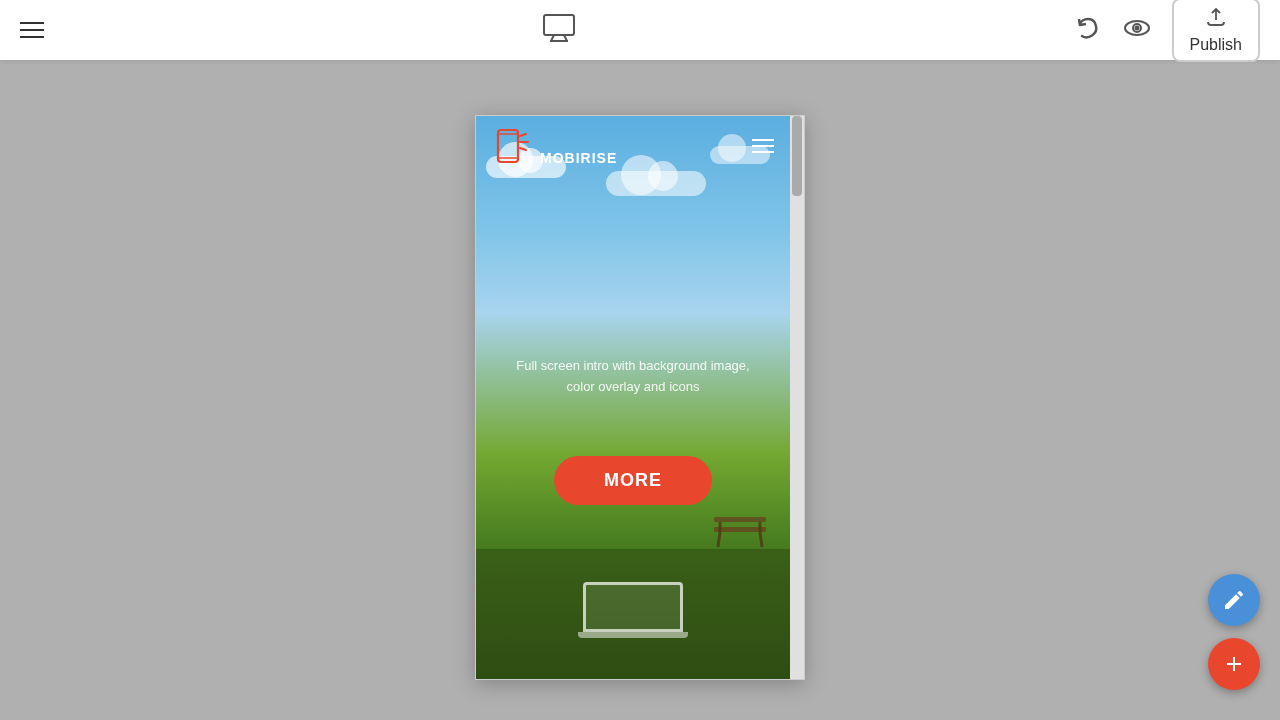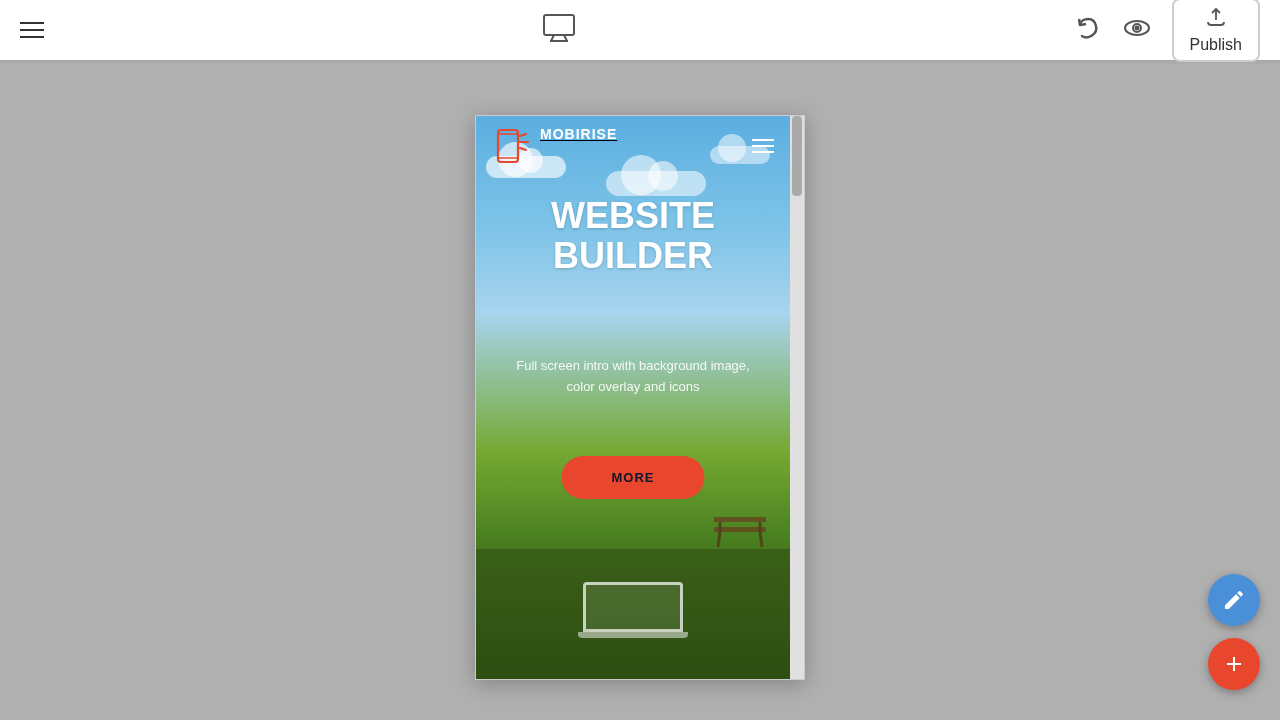--- a/index.html
+++ b/index.html
@@ -101,23 +101,22 @@
       height: 60px;
       display: flex;
       align-items: center;
       justify-content: space-between;
       padding: 0 16px;
       z-index: 10;
       background: transparent;
     }
     .preview-logo {
       display: flex;
-      align-items: flex-start;
+      align-items: flex-end;
       gap: 8px;
-      text-decoration: underline;
     }
     .preview-logo-icon {
       width: 40px; height: 40px;
     }
     .preview-logo-text {
       color: #fff;
       font-weight: 700;
       font-size: 14px;
       letter-spacing: 1px;
     }
@@ -169,25 +168,25 @@
       padding: 0 35px;
     }
 
     
     .preview-more-btn {
       position: absolute;
       top: 340px;
       left: 50%;
       transform: translateX(-50%);
       background: #e8472e;
-      color: #0f172a;
+      color: #ffffff;
       border: none;
       border-radius: 30px;
       padding: 14px 50px;
-      font-size: 13px;
+      font-size: 18px;
       font-weight: 700;
       letter-spacing: 1px;
       cursor: pointer;
       white-space: nowrap;
     }
 
     
     .bench {
       position: absolute;
       bottom: 130px;
@@ -346,24 +345,20 @@
           </svg>
           <span class="preview-logo-text">MOBIRISE</span>
         </div>
         <div class="preview-hamburger">
           <span></span>
           <span></span>
           <span></span>
         </div>
       </div>
 
-      <div class="preview-title">
-        <div>WEBSITE</div>
-        <div>BUILDER</div>
-      </div>
 
       <div class="preview-subtitle">Full screen intro with background image, color overlay and icons</div>
 
       <button class="preview-more-btn">MORE</button>
 
       <div class="bench">
         <svg viewBox="0 0 60 40" fill="none" stroke="rgba(60,40,10,0.7)" stroke-width="2.5" width="60" height="40">
 
           <rect x="4" y="18" width="52" height="5" rx="1" fill="rgba(100,70,30,0.8)" stroke="none"></rect>
 

